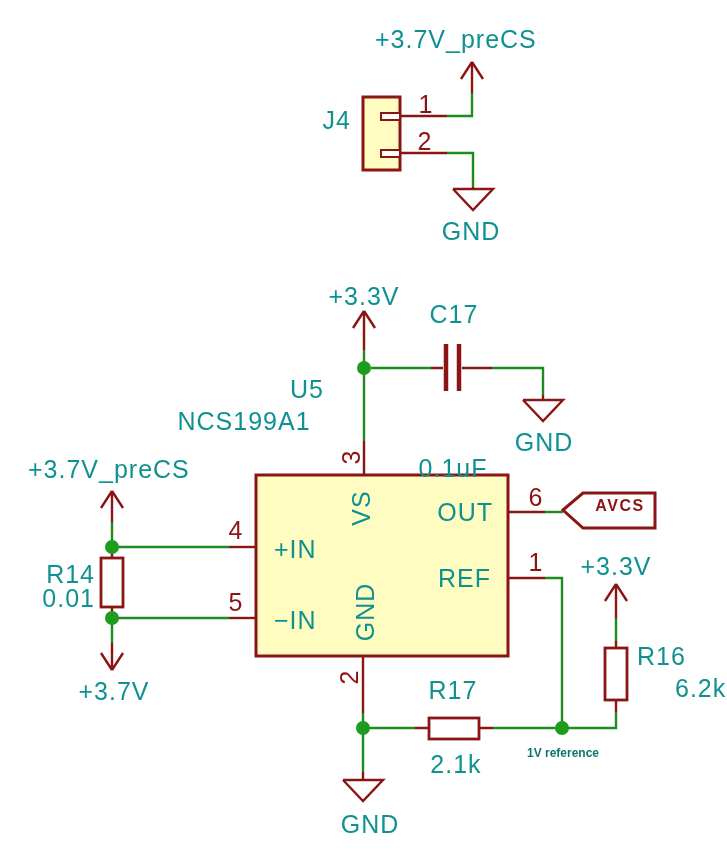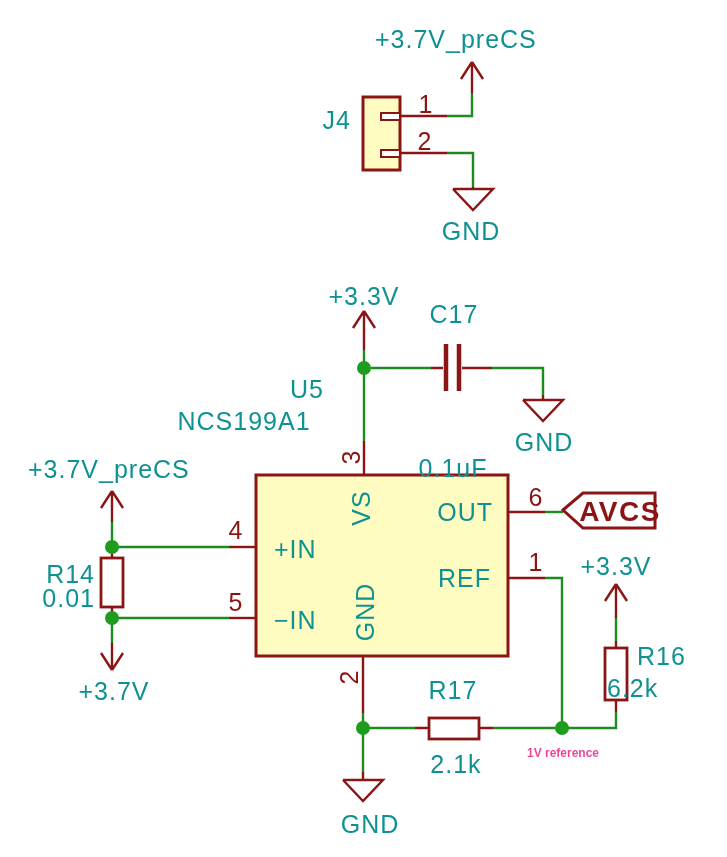--- a/index.html
+++ b/index.html
@@ -4,26 +4,26 @@
 <style>
   html,body{margin:0;padding:0;background:#ffffff;}
   #canvas{
     position:relative;width:727px;height:857px;background:#ffffff;overflow:hidden;
     font-family:"Liberation Sans","DejaVu Sans",sans-serif;
     border-radius:20px;
   }
   #canvas svg{position:absolute;left:0;top:0;}
   .t{position:absolute;white-space:nowrap;line-height:1;letter-spacing:1px;font-size:25px;}
   .teal{color:#0f9191;}
-  .blue{color:#ec4899;}
+  .blue{color:#0f766e;}
   .pin-num{font-size:25px;color:#8b1414;}
   .cx{transform:translateX(-50%);}
   .rot{transform:translate(-50%,-50%) rotate(-90deg);}
   .ralign{text-align:right;}
-  .avcs{font-size:28px;font-weight:bold;color:#8b1414;letter-spacing:1.5px;}
+  .avcs{font-size:16px;font-weight:bold;color:#8b1414;letter-spacing:1.5px;}
   .note{font-size:12px;font-weight:bold;letter-spacing:0;}
   .wide{letter-spacing:2.5px;}
 </style>
 </head>
 <body>
 
 <div id="canvas">
 
   <svg width="727" height="857" viewBox="0 0 727 857">
 
@@ -123,20 +123,20 @@
   <div class="t teal rot" style="left:361px;top:508px;">VS</div>
   <div class="t teal rot" style="left:365px;top:612px;">GND</div>
   <div class="t teal" style="left:274px;top:537px;">+IN</div>
   <div class="t teal" style="left:274px;top:608px;">−IN</div>
   <div class="t teal ralign" style="left:433px;top:500px;width:60px;">OUT</div>
   <div class="t teal ralign" style="left:431px;top:566px;width:60px;">REF</div>
 
   <div class="t avcs cx" style="left:620px;top:498px;">AVCS</div>
   <div class="t teal cx" style="left:616px;top:554px;">+3.3V</div>
   <div class="t teal" style="left:637px;top:644px;">R16</div>
-  <div class="t teal" style="left:607px;top:676px;">6.2k</div>
+  <div class="t teal" style="left:675px;top:676px;">6.2k</div>
 
   <div class="t teal cx" style="left:453px;top:678px;">R17</div>
   <div class="t teal cx" style="left:456px;top:752px;">2.1k</div>
   <div class="t blue note" style="left:527px;top:747px;">1V reference</div>
   <div class="t teal cx" style="left:370px;top:812px;">GND</div>
 
 </div>
 
 </body></html>

